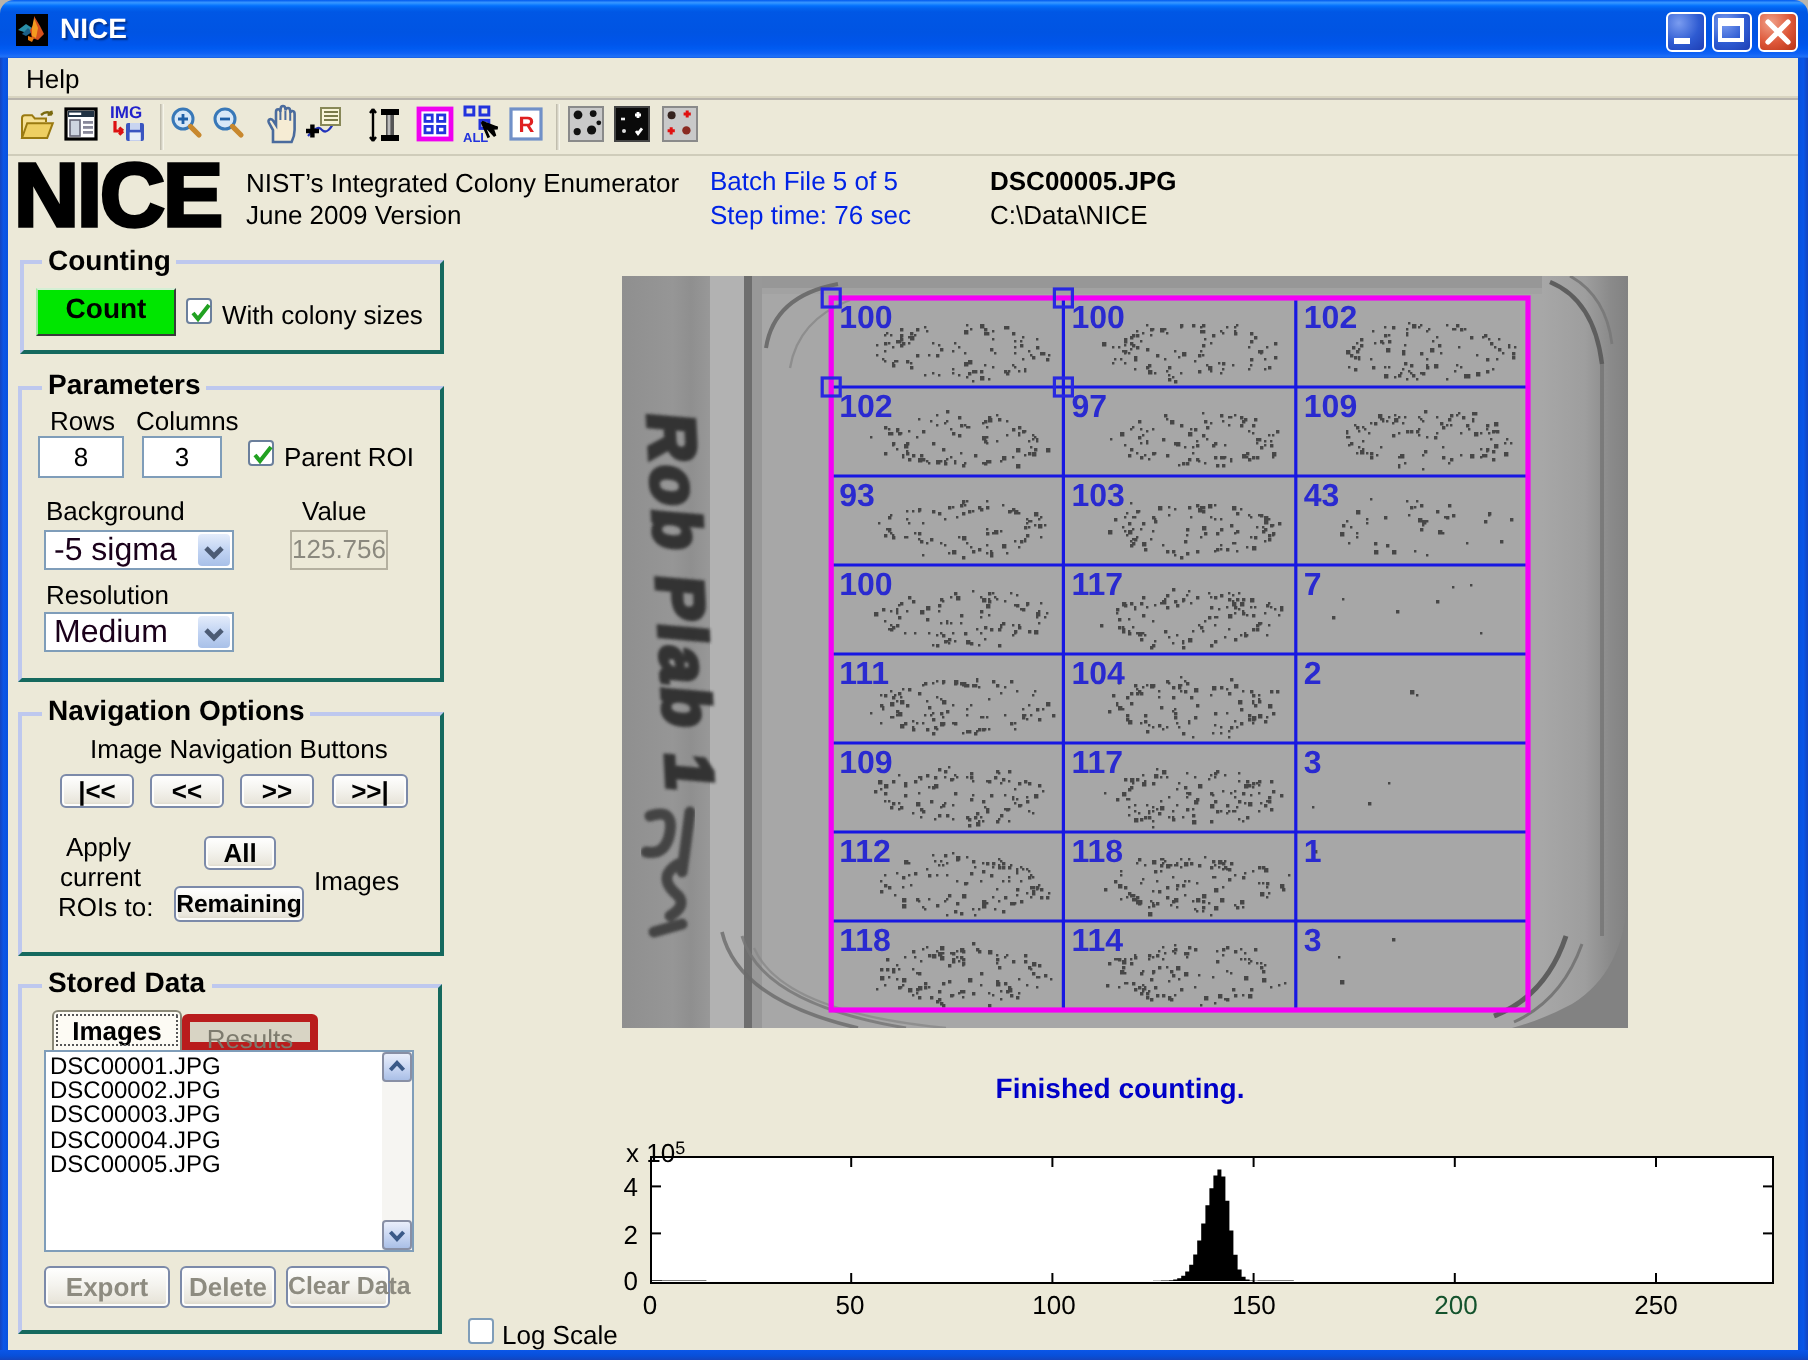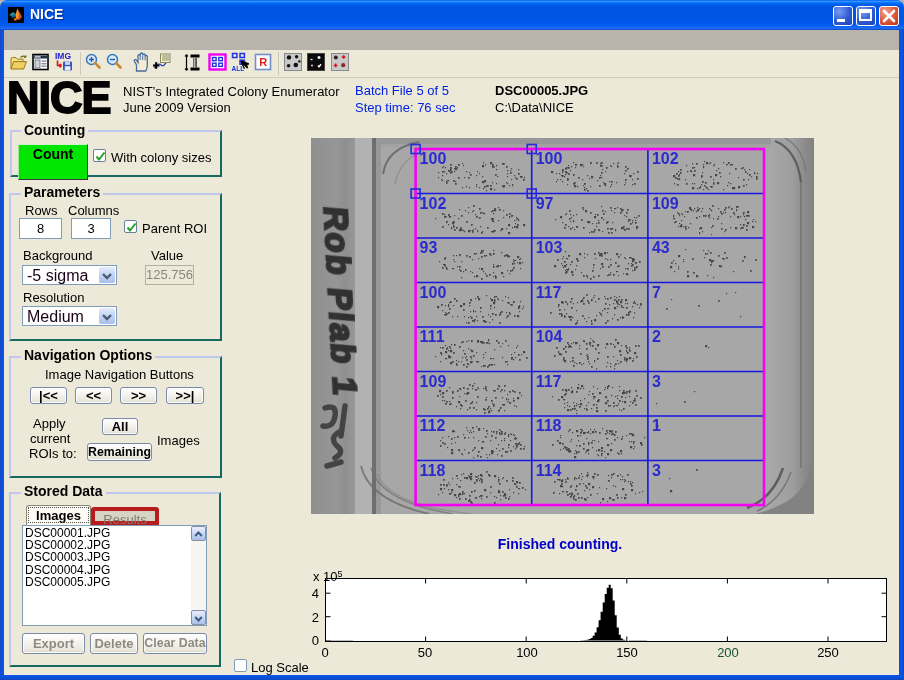--- a/index.html
+++ b/index.html
@@ -49,20 +49,23 @@
 <div class="tbtn min"><svg width="18" height="18" viewBox="0 0 18 18">
         <rect x="3" y="12" width="8" height="3" fill="#fff"></rect>
       </svg></div>
 <div class="tbtn max"><svg width="18" height="18" viewBox="0 0 18 18">
         <rect x="3" y="3" width="11" height="10" fill="none" stroke="#fff" stroke-width="2"></rect>
         <rect x="3" y="3" width="11" height="3" fill="#fff"></rect>
       </svg></div>
 <div class="tbtn cls"><svg width="18" height="18" viewBox="0 0 18 18">
         <path d="M4 4 L14 14 M14 4 L4 14" stroke="#fff" stroke-width="2.6" stroke-linecap="round"></path>
       </svg></div>
+<div class="mbar">
+      <span>Help</span>
+    </div>
 <div class="toolb" id="toolbar"></div>
 <div class="bl"></div>
     <div class="br"></div>
     <div class="bb"></div>
 <div class="client"></div>
 </div>
 
 <svg style="position:absolute;left:6px;top:80px" width="116" height="37" viewBox="0 0 116 37">
     <text x="1" y="33" font-family="Liberation Sans" font-size="45" font-weight="bold" fill="#000" stroke="#000" stroke-width="1.8" letter-spacing="-1">NICE</text>
   </svg>
@@ -159,21 +162,21 @@
 <svg style="position:absolute;left:331px;top:53px" width="18" height="18" viewBox="0 0 18 18">
 <rect x="0.5" y="0.5" width="17" height="17" fill="#c9c9c9" stroke="#8a8a8a"></rect>
 <path d="M12.6 2.2 L12.6 5.8 M10.8 4 L14.4 4" stroke="#e01010" stroke-width="1.5"></path>
 <path d="M4.6 10.6 L4.6 14.2 M2.8 12.4 L6.4 12.4" stroke="#e01010" stroke-width="1.5"></path>
 <circle cx="4.8" cy="4.6" r="2" fill="#35231f"></circle>
 <circle cx="12.2" cy="12.2" r="2.1" fill="#8a2a22"></circle>
 </svg>
 
 <div class="grp" style="left:10px;top:130px;width:212px;height:47px"></div>
 <div class="glab" style="left:21px;top:122px">Counting</div>
-<div style="position:absolute;left:18px;top:144px;width:70px;height:36px;background:#00e600;border:1px solid;border-color:#d4f0d4 #3a3a3a #3a3a3a #a0e8a0;text-align:center;font-weight:bold;font-size:14px;line-height:19px">Count</div>
+<div style="position:absolute;left:18px;top:144px;width:70px;height:24px;background:#00e600;border:1px solid;border-color:#d4f0d4 #3a3a3a #3a3a3a #a0e8a0;text-align:center;font-weight:bold;font-size:14px;line-height:19px">Count</div>
 <div class="cbx" style="left:93px;top:149px">
     <svg width="13" height="13" viewBox="0 0 13 13">
       <path d="M2.5 6.5 L5 9.5 L10.5 2.5" stroke="#21a121" stroke-width="2" fill="none"></path>
     </svg>
   </div>
 <div class="t12" style="left:111px;top:150px">With colony sizes</div>
 
 <div class="grp" style="left:9px;top:193px;width:213px;height:148px"></div>
 <div class="glab" style="left:21px;top:184px">Parameters</div>
 <div class="t12" style="left:25px;top:203px">Rows</div>
@@ -227,21 +230,21 @@
 <div style="position:absolute;left:191px;top:526px;width:15px;height:99px;background:#f6f5f2;z-index:2">
 <div style="position:absolute;left:0;top:0;width:15px;height:15px;border:1px solid #888fa5;border-radius:2px;background:linear-gradient(180deg,#e9eefb,#c4d3f1 60%,#aabfe6)"><svg width="13" height="13" viewBox="0 0 13 13">
         <path d="M3.2 8 L6.5 4.5 L9.8 8" stroke="#3b5a88" stroke-width="2" fill="none"></path>
       </svg></div>
 <div style="position:absolute;left:0;bottom:0;width:15px;height:15px;border:1px solid #888fa5;border-radius:2px;background:linear-gradient(180deg,#e9eefb,#c4d3f1 60%,#aabfe6)"><svg width="13" height="13" viewBox="0 0 13 13">
         <path d="M3.2 5 L6.5 8.5 L9.8 5" stroke="#3b5a88" stroke-width="2" fill="none"></path>
       </svg></div>
 </div>
 <div class="xbtn" style="left:22px;top:633px;width:63px;height:21px;line-height:19px;color:#8d8b80">Export</div>
 <div class="xbtn" style="left:90px;top:633px;width:48px;height:21px;line-height:19px;color:#8d8b80">Delete</div>
-<div class="xbtn" style="left:143px;top:633px;width:64px;height:21px;line-height:19px;color:#8d8b80;white-space:nowrap;font-size:12.4px">Clear Data</div>
+<div class="xbtn" style="left:143px;top:633px;width:52px;height:21px;line-height:19px;color:#8d8b80;white-space:nowrap;font-size:12.4px">Clear Data</div>
 
 <div style="position:absolute;left:420px;top:536px;width:280px;text-align:center;font-weight:bold;font-size:14px;color:#0000c8;font-family:'Liberation Sans'">Finished counting.</div>
 
 <div class="cbx" style="left:234px;top:659px;border-color:#7f9db9"></div>
 <div class="t12" style="left:251px;top:660px">Log Scale</div>
 <div style="position:absolute;left:311px;top:138px;width:503px;height:376px">
 <svg width="503" height="376" viewBox="0 0 503 376">
 <defs>
 <linearGradient id="lg1" x1="0" y1="0" x2="1" y2="0">
 <stop offset="0" stop-color="#8f8f8f"></stop>

